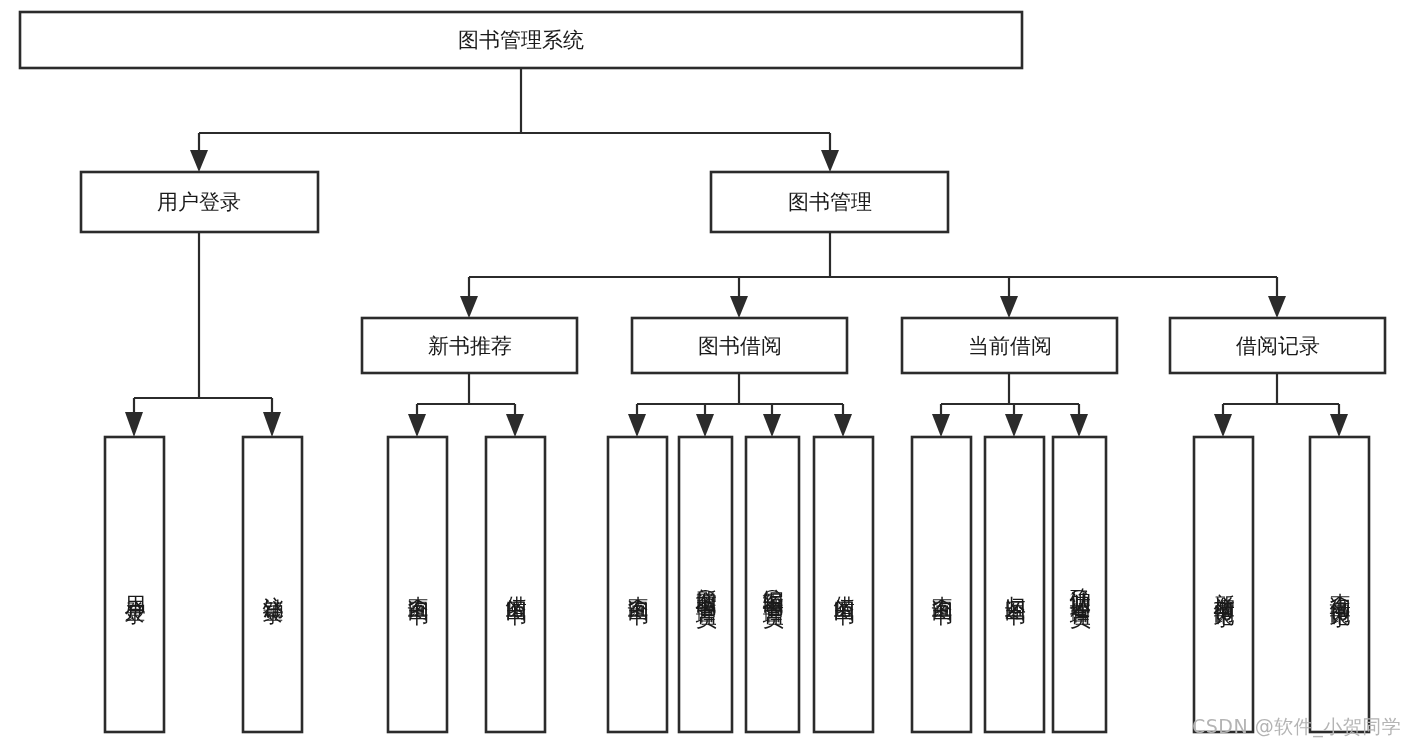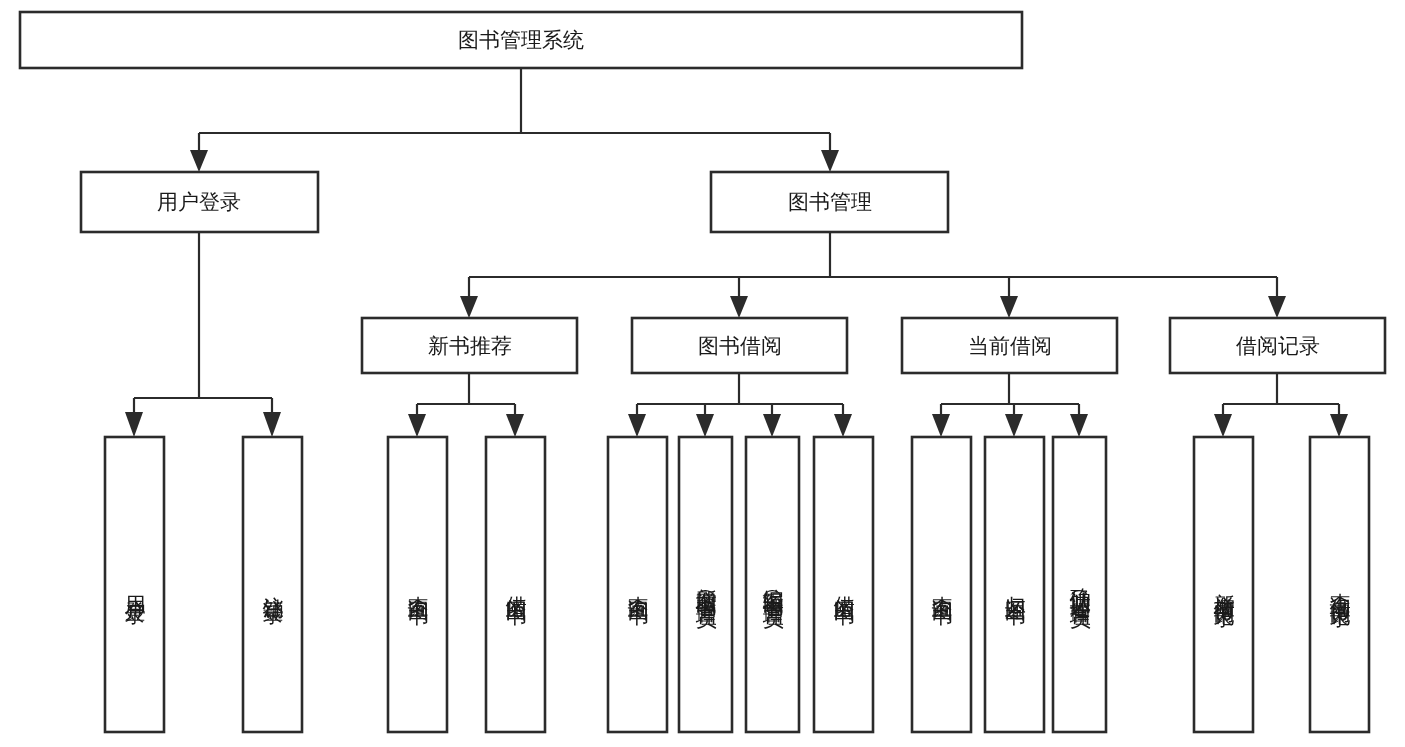--- a/index.html
+++ b/index.html
@@ -212,14 +212,15 @@
   <div class="node-label-v" style="left:608px;  top:437px; width:59px; height:295px; display:flex; align-items:center; justify-content:center;">查询图书</div>
   <div class="node-label-v" style="left:679px;  top:443px; width:53px; height:283px; display:flex; align-items:center; justify-content:center;">新增图书（管理员）</div>
   <div class="node-label-v" style="left:746px;  top:443px; width:53px; height:283px; display:flex; align-items:center; justify-content:center;">编辑图书（管理员）</div>
   <div class="node-label-v" style="left:814px;  top:437px; width:59px; height:295px; display:flex; align-items:center; justify-content:center;">借阅图书</div>
   <div class="node-label-v" style="left:912px;  top:437px; width:59px; height:295px; display:flex; align-items:center; justify-content:center;">查询图书</div>
   <div class="node-label-v" style="left:985px;  top:437px; width:59px; height:295px; display:flex; align-items:center; justify-content:center;">归还图书</div>
   <div class="node-label-v" style="left:1053px; top:443px; width:53px; height:283px; display:flex; align-items:center; justify-content:center;">确认归还（管理员）</div>
   <div class="node-label-v" style="left:1194px; top:437px; width:59px; height:295px; display:flex; align-items:center; justify-content:center;">新增借阅记录</div>
   <div class="node-label-v" style="left:1310px; top:437px; width:59px; height:295px; display:flex; align-items:center; justify-content:center;">查询借阅记录</div>
 
+  <div class="watermark" style="left:1192px; top:714px;">CSDN @软件_小贺同学</div>
 
 </div>
 
 </body></html>

